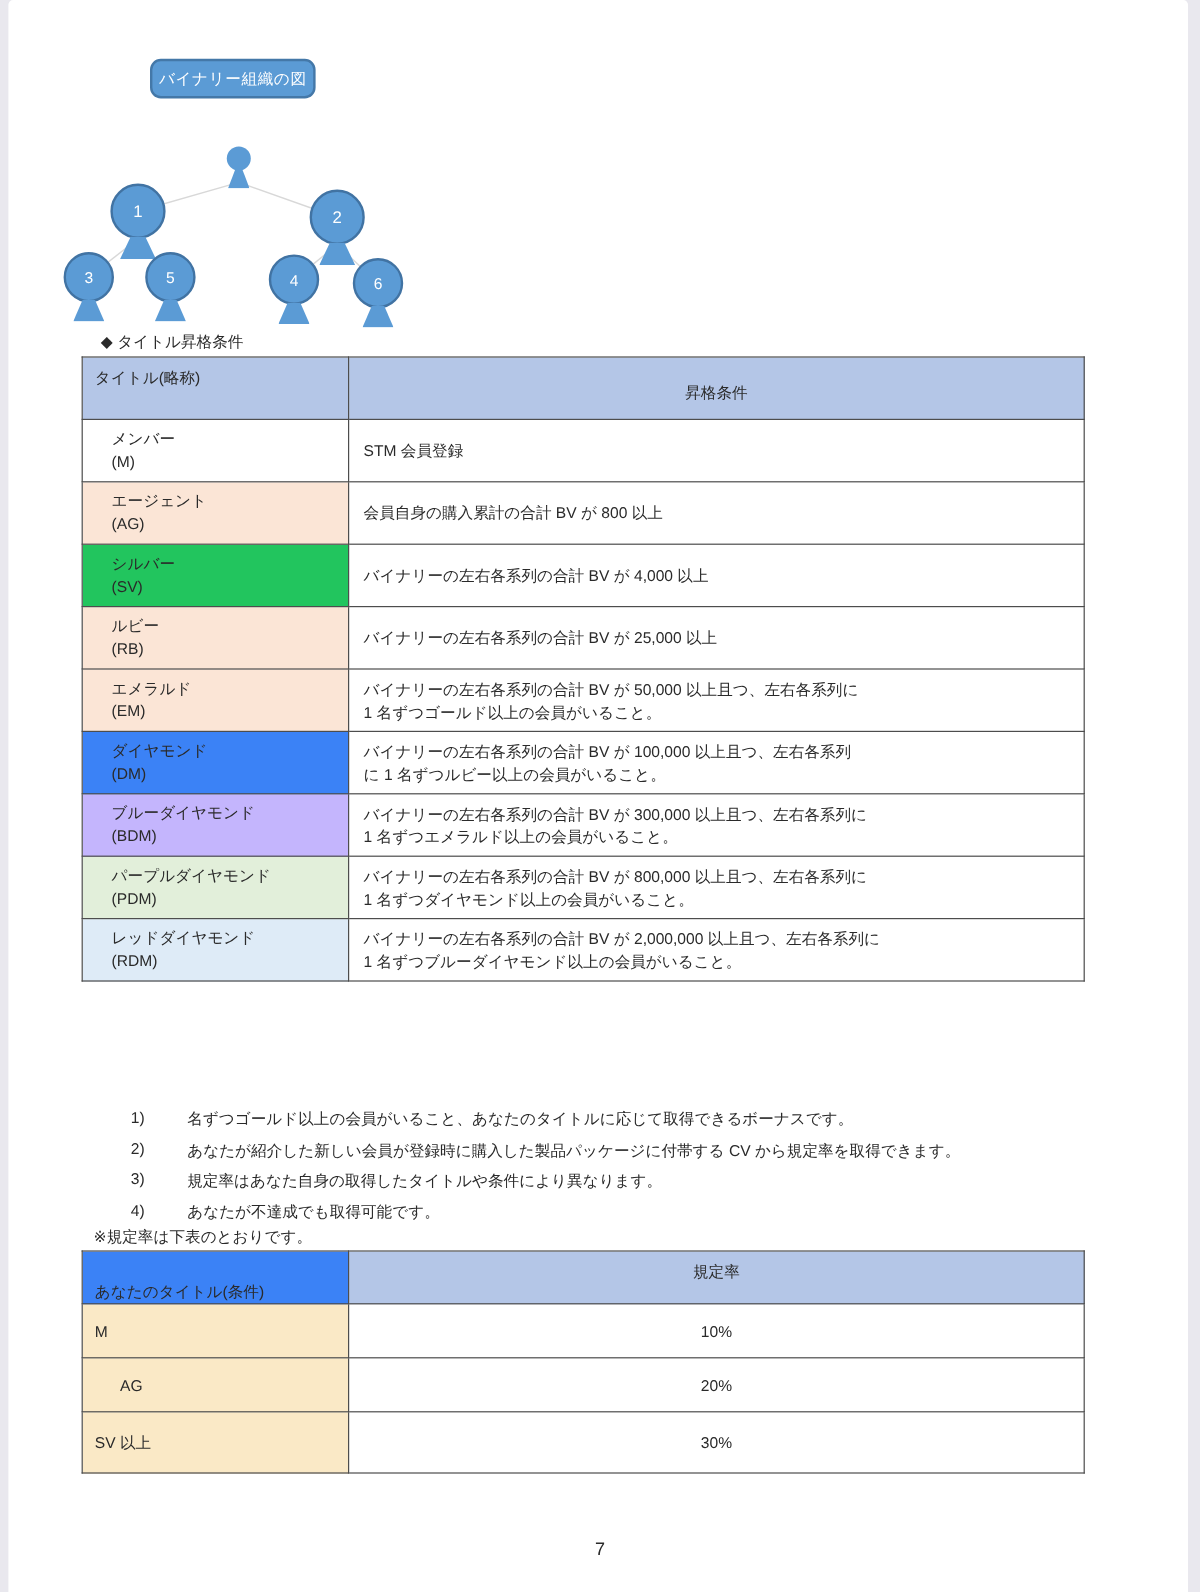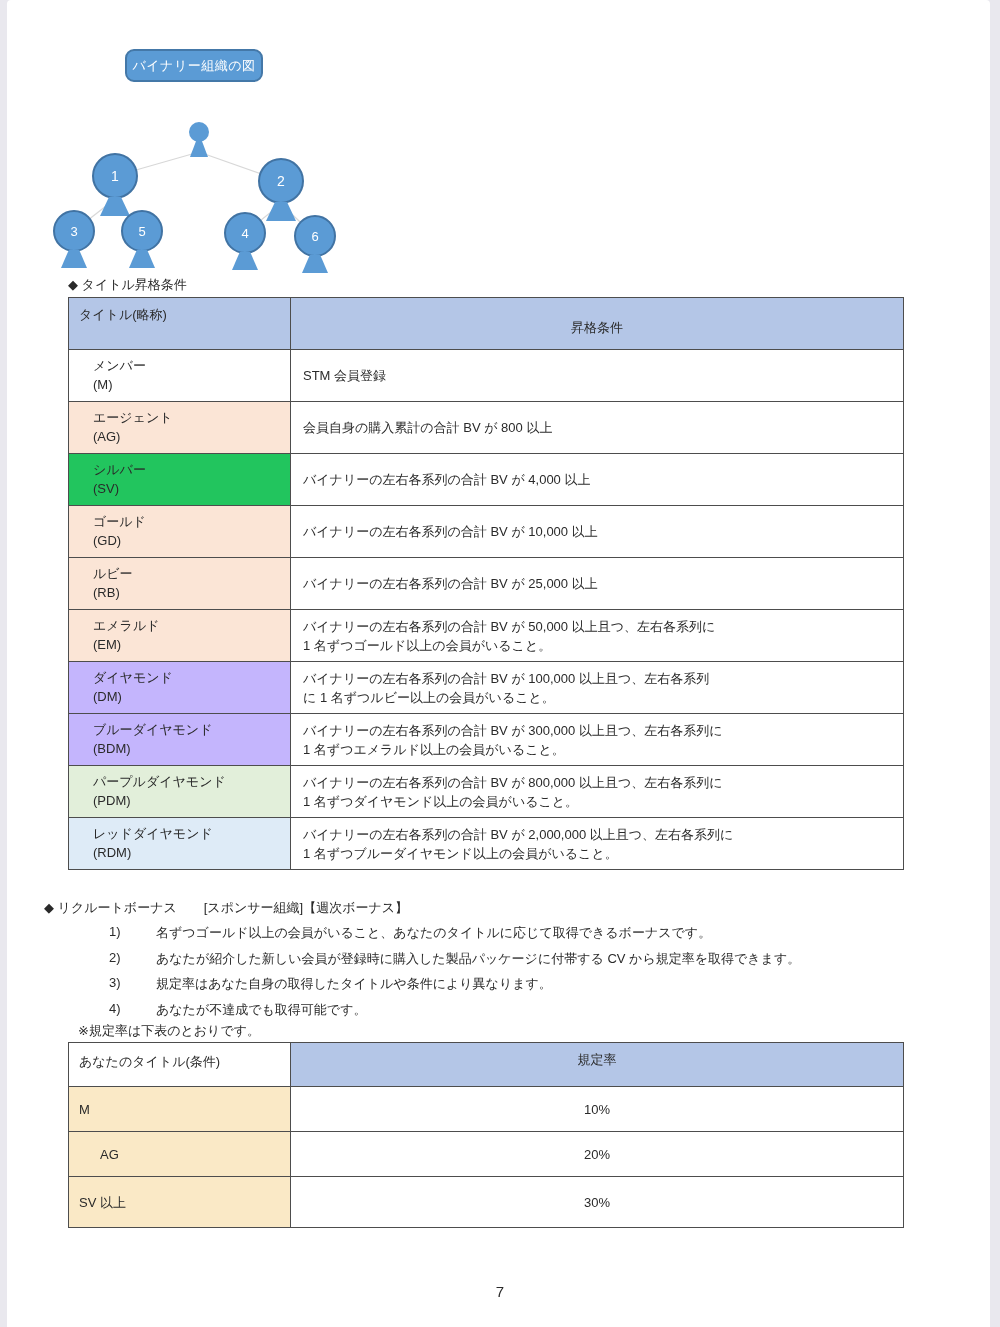--- a/index.html
+++ b/index.html
@@ -67,21 +67,21 @@
   .promo .hl{background:#B4C6E7;vertical-align:top;padding:7px 10px 0;}
   .promo .hr{background:#B4C6E7;vertical-align:middle;text-align:center;padding-top:8px;}
   .promo td.lcell{vertical-align:top;padding:6px 24px 0;}
   .promo td.rcell{vertical-align:middle;padding:0 12px;background:#ffffff;}
 
   .rate{top:1042px;width:835px;}
   .rate col.c1{width:222px;} .rate col.c2{width:613px;}
   .rate tr.hdr{height:44px;}
   .rate tbody tr{height:45px;}
   .rate tbody tr:last-child{height:51px;}
-  .rate .hl{background:#ffffff;vertical-align:top;padding:9px 10px 0;margin-left:12px;}
+  .rate .hl{background:#3b82f6;vertical-align:top;padding:24px 10px 0;margin-left:12px;}
   .rate .hr{background:#B4C6E7;vertical-align:top;text-align:center;padding-top:7px;}
   .rate td.lcell{vertical-align:middle;padding:0 10px;}
   .rate td.rcell{vertical-align:middle;text-align:center;background:#ffffff;}
 </style>
 </head>
 <body>
 
 <div class="canvas">
   <div class="page"></div>
 
@@ -133,21 +133,21 @@
       <div class="torso"></div>
     </div>
     <div class="node small" style="left:264px;top:107px">
       <div class="head">
           <span>6</span>
         </div>
       <div class="torso"></div>
     </div>
   </div>
 
-  <div class="sec-title" style="left:68px;top:276px">◆ タイトル昇格条件</div>
+  <div class="sec-title" style="left:84px;top:276px">◆ タイトル昇格条件</div>
 
   <table class="promo">
     <colgroup>
         <col class="c1">
         <col class="c2">
       </colgroup>
     <thead>
       <tr>
         <th class="hl">タイトル(略称)</th>
         <th class="hr">昇格条件</th>
@@ -176,48 +176,39 @@
           <td class="lcell" style="background: #22c55e;">
             <div>シルバー</div>
             <div>(SV)</div>
           </td>
           <td class="rcell">
             <div>バイナリーの左右各系列の合計 BV が 4,000 以上</div>
           </td>
         </tr>
         <tr>
           <td class="lcell" style="background: rgb(251, 229, 214);">
-            <div>ゴールド</div>
-            <div>(GD)</div>
-          </td>
-          <td class="rcell">
-            <div>バイナリーの左右各系列の合計 BV が 10,000 以上</div>
-          </td>
-        </tr>
-        <tr>
-          <td class="lcell" style="background: rgb(251, 229, 214);">
             <div>ルビー</div>
             <div>(RB)</div>
           </td>
           <td class="rcell">
             <div>バイナリーの左右各系列の合計 BV が 25,000 以上</div>
           </td>
         </tr>
         <tr>
           <td class="lcell" style="background: rgb(251, 229, 214);">
             <div>エメラルド</div>
             <div>(EM)</div>
           </td>
           <td class="rcell">
             <div>バイナリーの左右各系列の合計 BV が 50,000 以上且つ、左右各系列に</div>
             <div>1 名ずつゴールド以上の会員がいること。</div>
           </td>
         </tr>
         <tr>
-          <td class="lcell" style="background: #c4b5fd;">
+          <td class="lcell" style="background: #3b82f6;">
             <div>ダイヤモンド</div>
             <div>(DM)</div>
           </td>
           <td class="rcell">
             <div>バイナリーの左右各系列の合計 BV が 100,000 以上且つ、左右各系列</div>
             <div>に 1 名ずつルビー以上の会員がいること。</div>
           </td>
         </tr>
         <tr>
           <td class="lcell" style="background: #c4b5fd;">
@@ -245,23 +236,20 @@
             <div>(RDM)</div>
           </td>
           <td class="rcell">
             <div>バイナリーの左右各系列の合計 BV が 2,000,000 以上且つ、左右各系列に</div>
             <div>1 名ずつブルーダイヤモンド以上の会員がいること。</div>
           </td>
         </tr>
       </tbody>
   </table>
 
-  <div class="recruit-head">
-    <span>◆ リクルートボーナス</span><span class="suffix">[スポンサー組織]【週次ボーナス】</span>
-  </div>
   <div class="recruit-list" id="recruit-list">
       <div class="list-item">
         <span class="num">1)</span>
         <span class="txt">名ずつゴールド以上の会員がいること、あなたのタイトルに応じて取得できるボーナスです。</span>
       </div>
       <div class="list-item">
         <span class="num">2)</span>
         <span class="txt">あなたが紹介した新しい会員が登録時に購入した製品パッケージに付帯する CV から規定率を取得できます。</span>
       </div>
       <div class="list-item">

